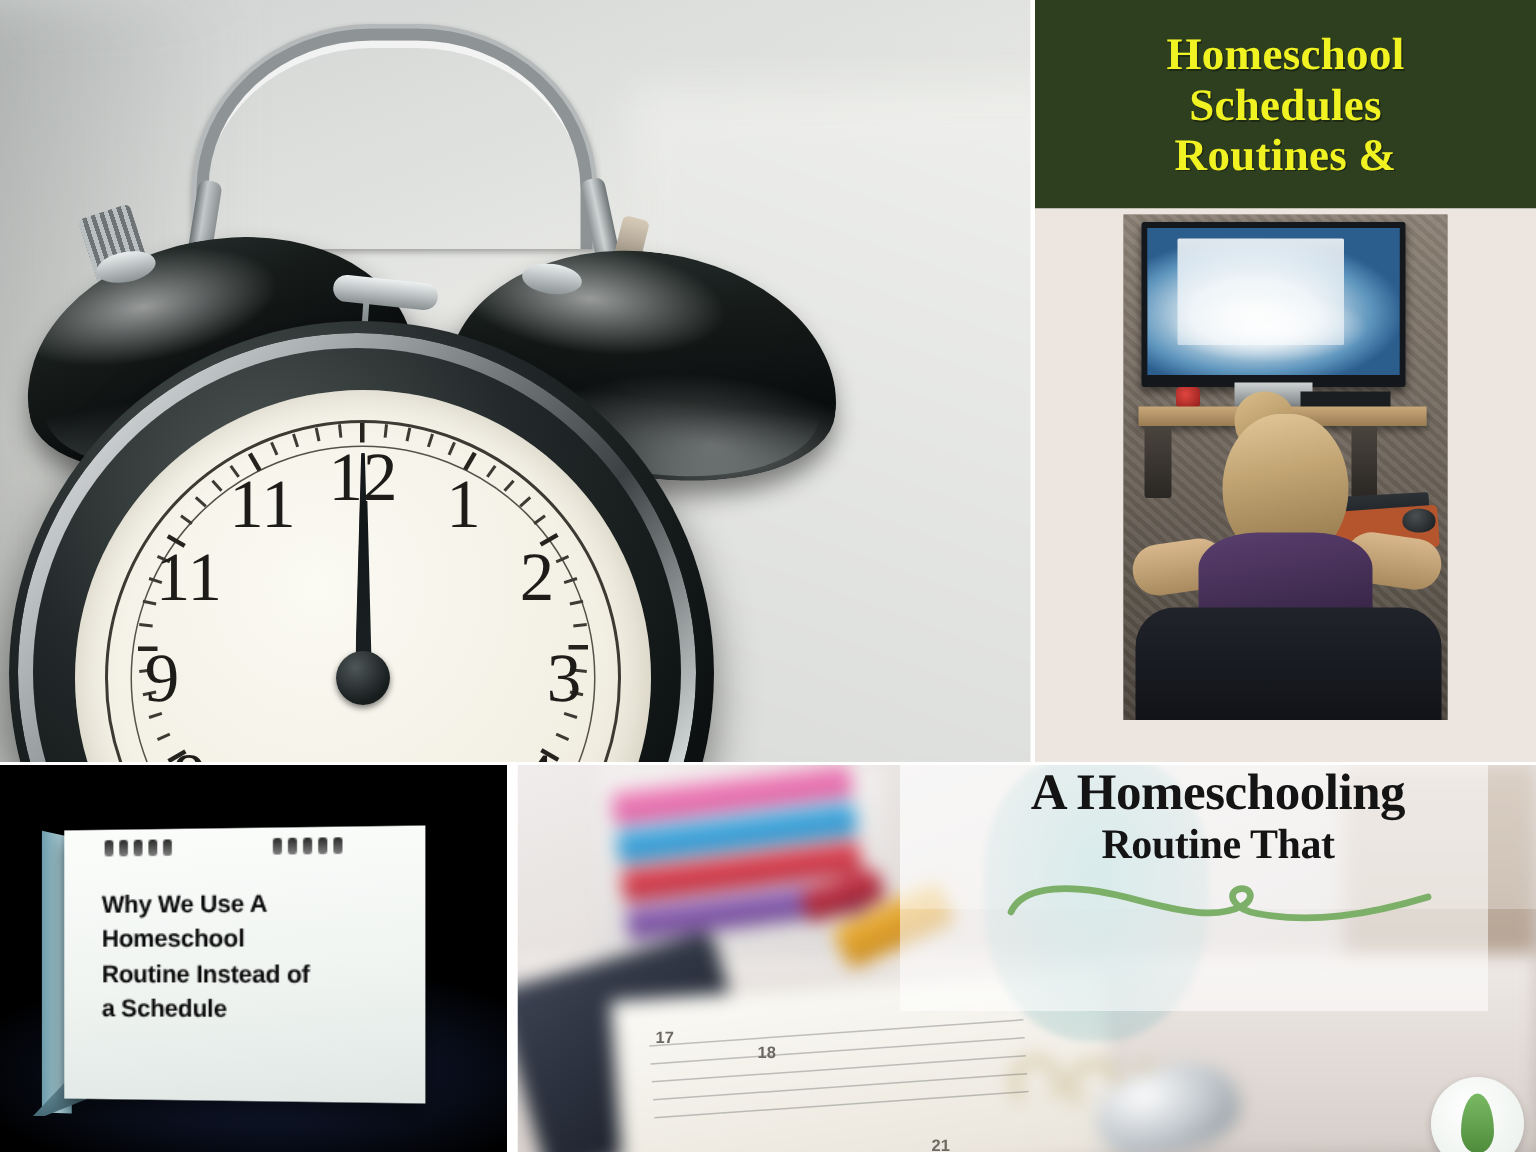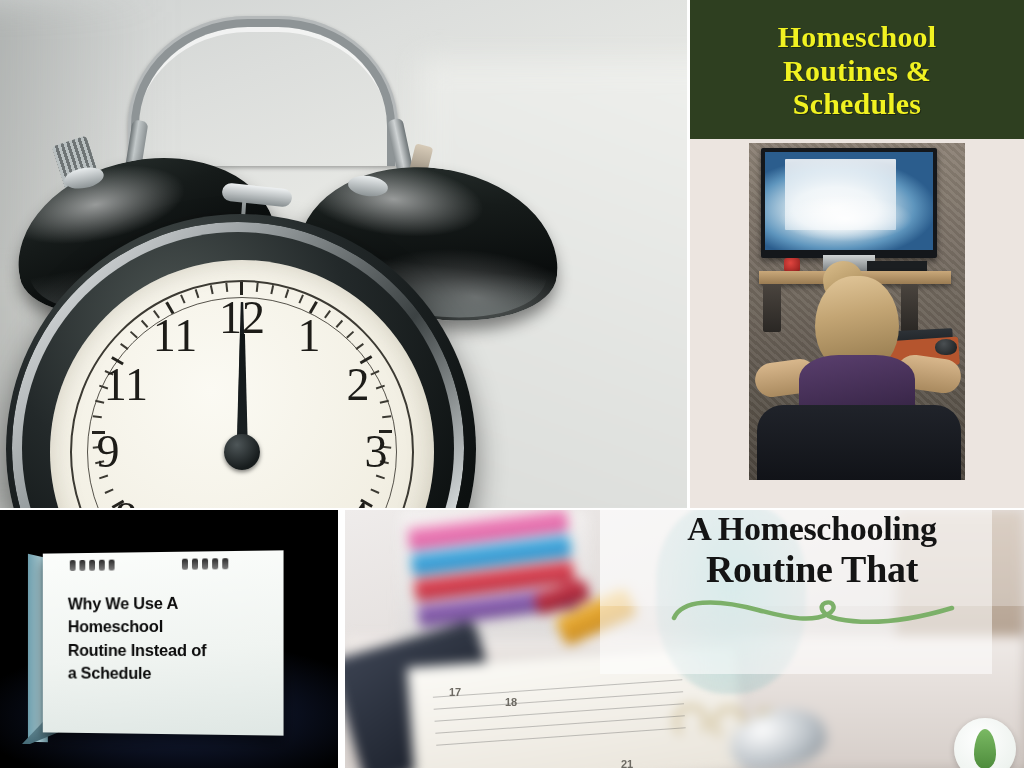--- a/index.html
+++ b/index.html
@@ -521,21 +521,21 @@
     text-align: center;
   }
   .br-title .l {
     font-family: "Liberation Serif", serif;
     font-weight: bold;
     color: #141414;
     line-height: 1.02;
     letter-spacing: -.3px;
   }
   .br-l1 { font-size: 34px; margin-top: 2px; }
-  .br-l2 { font-size: 38px; margin-top: 3px; }
+  .br-l2 { font-size: 28px; margin-top: 3px; }
   .br-l3 { font-size: 34px; margin-top: 3px; }
   .br-swirl { margin-top: 4px; height: 40px; }
   .br-l4 { font-size: 33px; margin-top: 12px; letter-spacing: -.5px; }
   .br-badge {
     position: absolute; right: 8px; bottom: -12px;
     width: 62px; height: 62px; border-radius: 50%;
     background: radial-gradient(circle at 42% 34%, #ffffff, #eef3ef 70%, #d9e2da 100%);
     box-shadow: 0 2px 6px rgba(0,0,0,.2);
     display:flex; align-items:center; justify-content:center;
   }
@@ -740,22 +740,22 @@
         <div class="hand-minute" style="transform: rotate(0deg);"></div>
         <div class="hand-hour" style="transform: rotate(180deg);"></div>
         <div class="hand-pin"></div>
       </div>
     </div>
   </div>
 
   <div class="panel-tr">
     <div class="tr-header">
       <div class="line">Homeschool</div>
+      <div class="line">Schedules</div>
       <div class="line">Routines &amp;</div>
-      <div class="line">Schedules</div>
     </div>
 
     <div class="tr-photo-wrap">
       <div class="tr-photo">
         <div class="ph-wall"></div>
         <div class="ph-monitor">
           <div class="ph-screen">
             <div class="ph-screen-doc"></div>
             <div class="ph-screen-glow"></div>
           </div>
@@ -830,21 +830,21 @@
       </div>
       <div class="bm-silverobj"></div>
     </div>
     <div class="bm-plannerlines">
       <i></i>
         <i></i>
         <i></i>
         <i></i>
         <i></i>
     </div>
-    <span class="bm-daynum" style="left:104px;top:176px;">17</span>
+    <span class="bm-daynum" style="left:92px;top:176px;">17</span>
     <span class="bm-daynum" style="left:160px;top:186px;">18</span>
     <span class="bm-daynum" style="left:276px;top:248px;text-decoration:underline;">21</span>
   </div>
 
   <div class="panel-br">
     <div class="br-scrim2"></div>
     <div class="br-vase"></div>
     <div class="br-scrim"></div>
     <div class="br-title">
       <div class="l br-l1">A Homeschooling</div>

